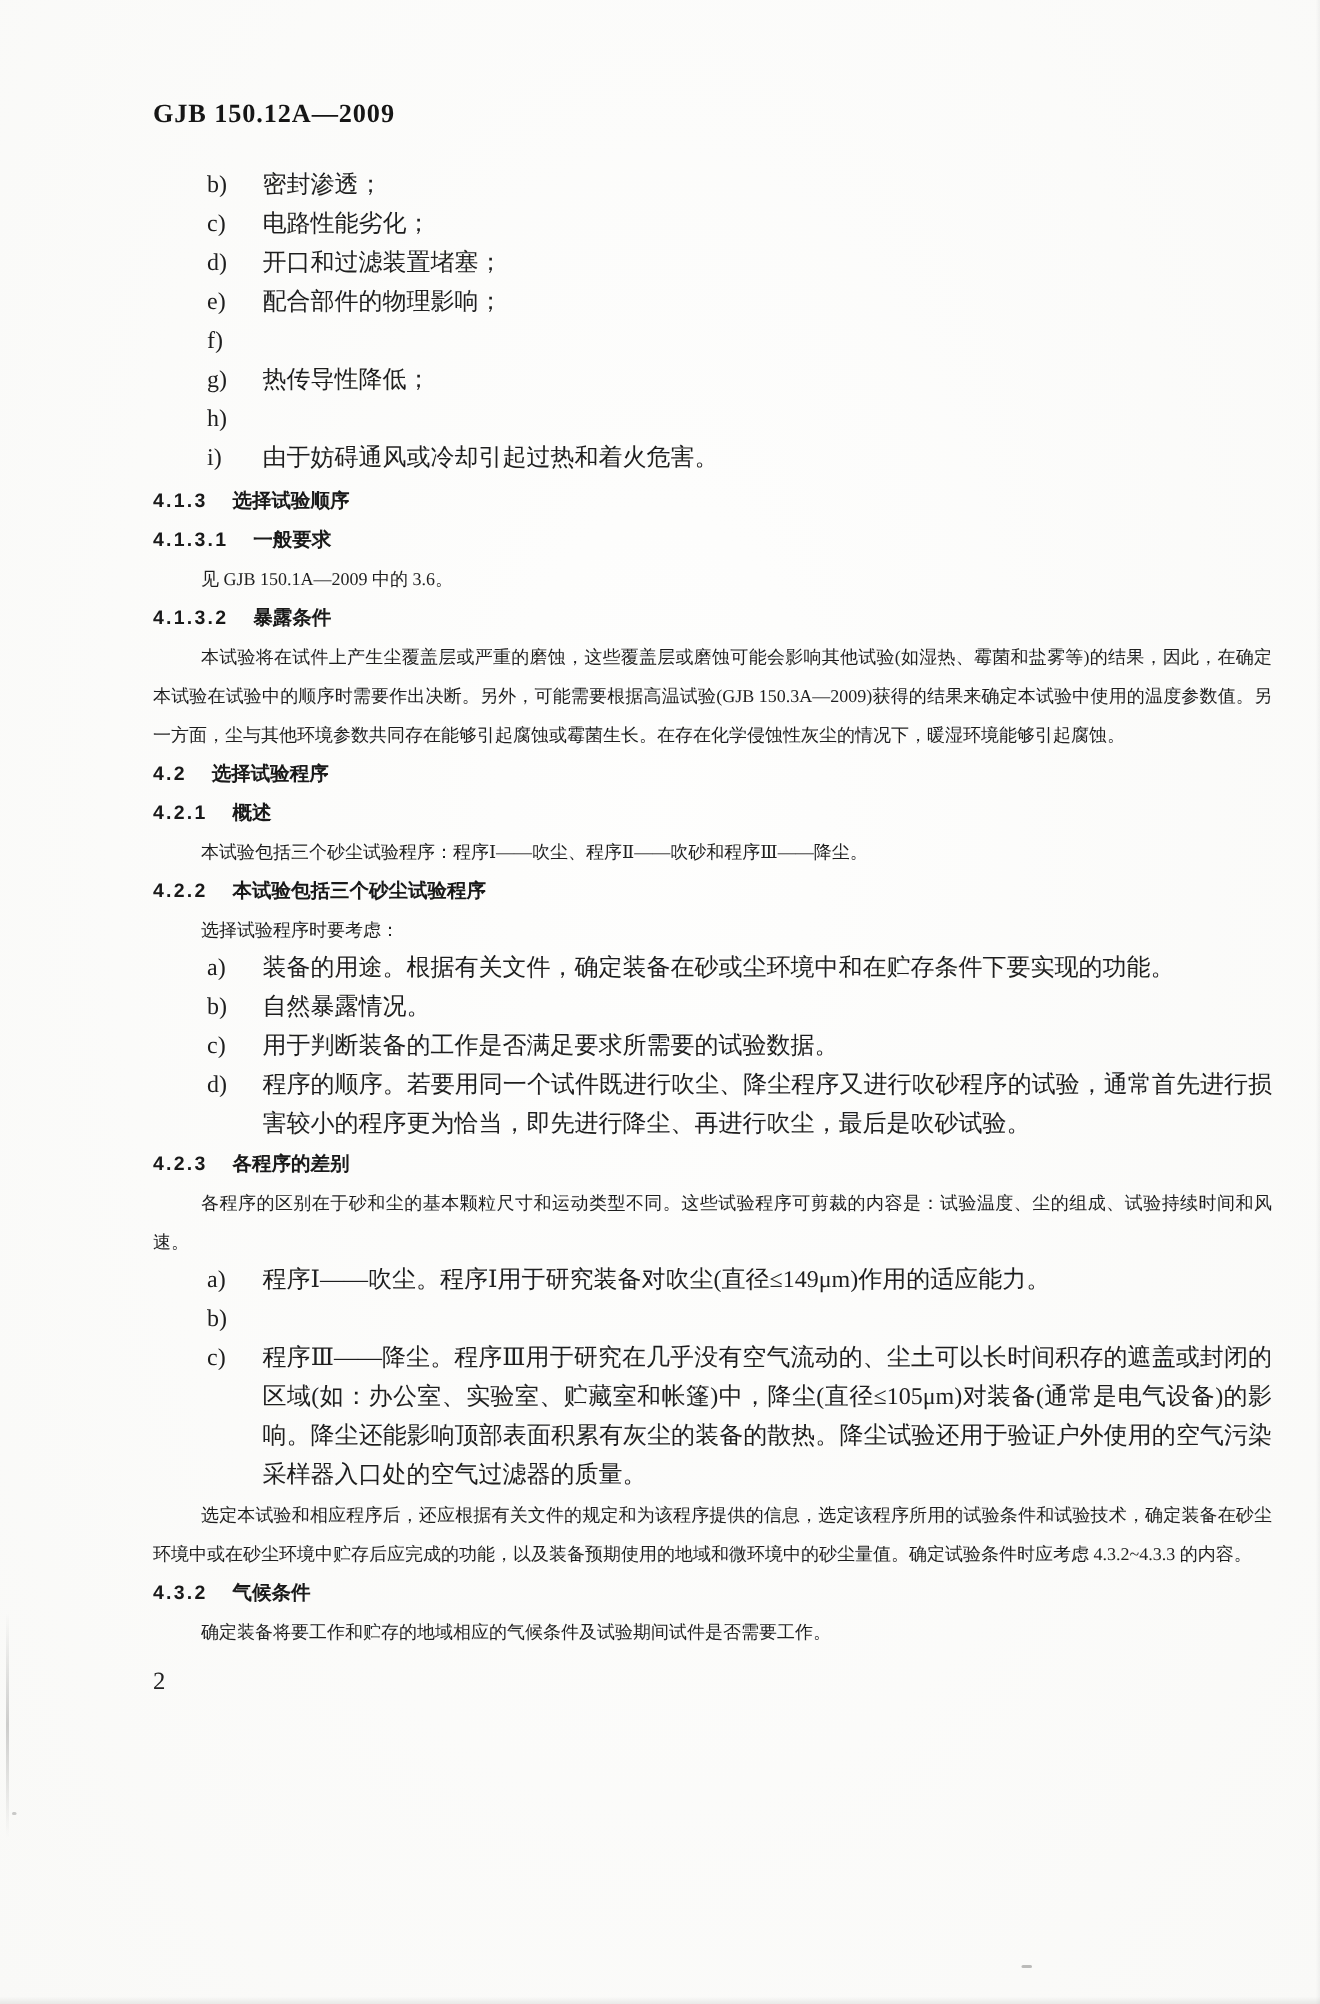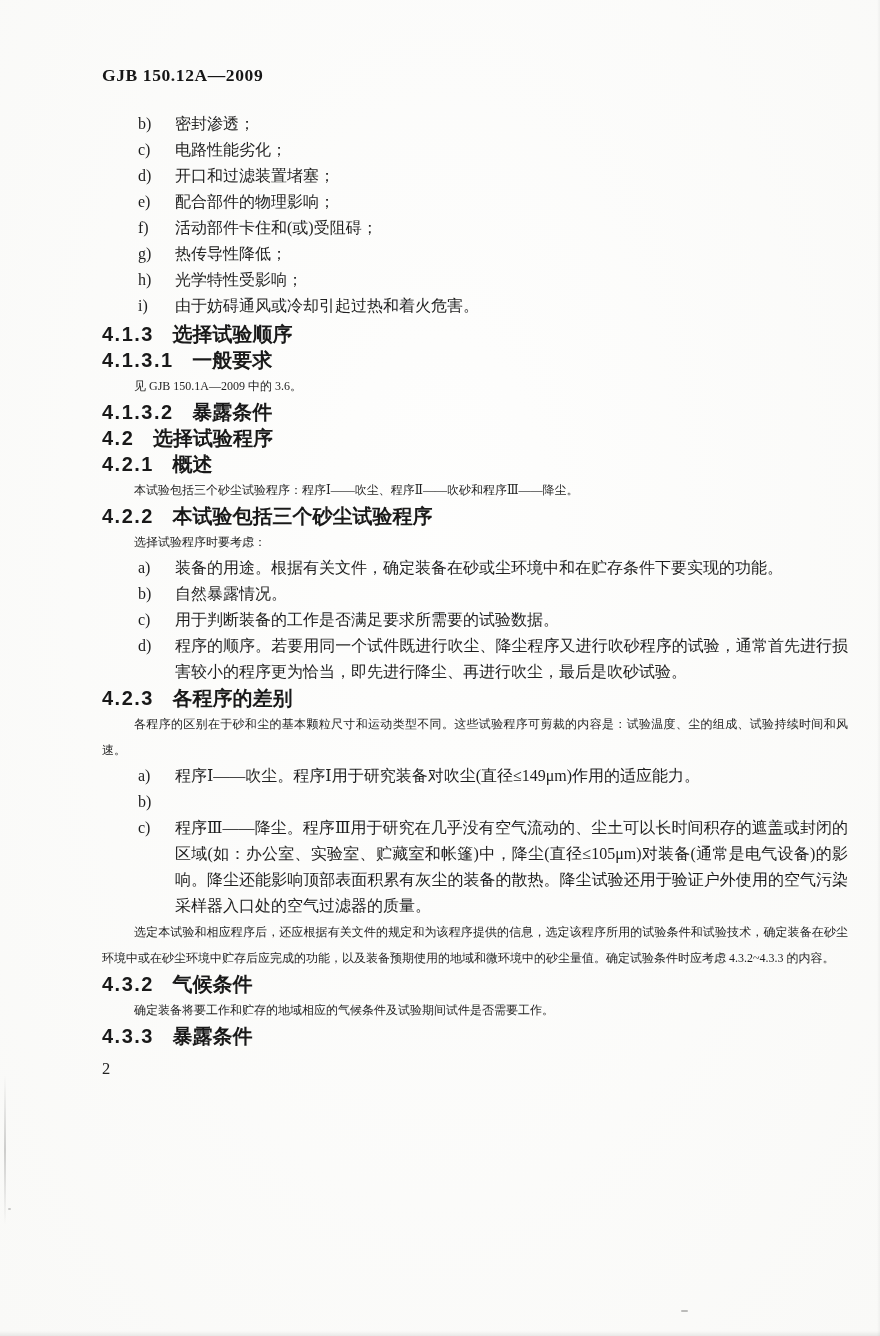--- a/index.html
+++ b/index.html
@@ -30,21 +30,21 @@
   
   .list { margin-top: 23px; }
   .list.tight { margin-top: 0; }
   .li { display: flex; font-size: 16px; line-height: 26px; }
   .li-label { flex: 0 0 37px; margin-left: 36px; }
   .li-text { flex: 1; text-align: justify; }
   
   .sec {
     font-family: "Liberation Sans", "DejaVu Sans", sans-serif;
     font-weight: 700;
-    font-size: 20px;
+    font-size: 13px;
     line-height: 26px;
     color: #191919;
   }
   .sec .sec-num { letter-spacing: 1.5px; margin-right: 13px; }
   .sec.gap-top { margin-top: 2px; }
   
   .para {
     font-size: 12px;
     line-height: 26px;
     text-align: justify;
@@ -86,29 +86,27 @@
     <div class="li">
       <span class="li-label">d)</span>
       <span class="li-text">开口和过滤装置堵塞；</span>
     </div>
     <div class="li">
       <span class="li-label">e)</span>
       <span class="li-text">配合部件的物理影响；</span>
     </div>
     <div class="li">
       <span class="li-label">f)</span>
-      <span class="li-text">活动部件卡住和(或)受阻碍；</span>
     </div>
     <div class="li">
       <span class="li-label">g)</span>
       <span class="li-text">热传导性降低；</span>
     </div>
     <div class="li">
       <span class="li-label">h)</span>
-      <span class="li-text">光学特性受影响；</span>
     </div>
     <div class="li">
       <span class="li-label">i)</span>
       <span class="li-text">由于妨碍通风或冷却引起过热和着火危害。</span>
     </div>
   </div>
 
   <div class="sec gap-top">
     <span class="sec-num">4.1.3</span>
     <span class="sec-title">选择试验顺序</span>
@@ -117,20 +115,21 @@
   <div class="sec">
     <span class="sec-num">4.1.3.1</span>
     <span class="sec-title">一般要求</span>
   </div>
   <p class="para">见 GJB 150.1A—2009 中的 3.6。</p>
 
   <div class="sec">
     <span class="sec-num">4.1.3.2</span>
     <span class="sec-title">暴露条件</span>
   </div>
+  <p class="para">本试验将在试件上产生尘覆盖层或严重的磨蚀，这些覆盖层或磨蚀可能会影响其他试验(如湿热、霉菌和盐雾等)的结果，因此，在确定本试验在试验中的顺序时需要作出决断。另外，可能需要根据高温试验(GJB 150.3A—2009)获得的结果来确定本试验中使用的温度参数值。另一方面，尘与其他环境参数共同存在能够引起腐蚀或霉菌生长。在存在化学侵蚀性灰尘的情况下，暖湿环境能够引起腐蚀。</p>
 
   <div class="sec">
     <span class="sec-num">4.2</span>
     <span class="sec-title">选择试验程序</span>
   </div>
 
   <div class="sec">
     <span class="sec-num">4.2.1</span>
     <span class="sec-title">概述</span>
   </div>
@@ -181,24 +180,20 @@
 
 
   <p class="para">选定本试验和相应程序后，还应根据有关文件的规定和为该程序提供的信息，选定该程序所用的试验条件和试验技术，确定装备在砂尘环境中或在砂尘环境中贮存后应完成的功能，以及装备预期使用的地域和微环境中的砂尘量值。确定试验条件时应考虑 4.3.2~4.3.3 的内容。</p>
 
   <div class="sec">
     <span class="sec-num">4.3.2</span>
     <span class="sec-title">气候条件</span>
   </div>
   <p class="para">确定装备将要工作和贮存的地域相应的气候条件及试验期间试件是否需要工作。</p>
 
-  <div class="sec">
-    <span class="sec-num">4.3.3</span>
-    <span class="sec-title">暴露条件</span>
-  </div>
 
   <div class="page-num">2</div>
 </div>
 
 <div class="artifact a-left-scratch"></div>
 <div class="artifact a-speck-1"></div>
 <div class="artifact a-speck-2"></div>
 <div class="artifact a-bottom-shade"></div>
 <div class="artifact a-right-shade"></div>
 

